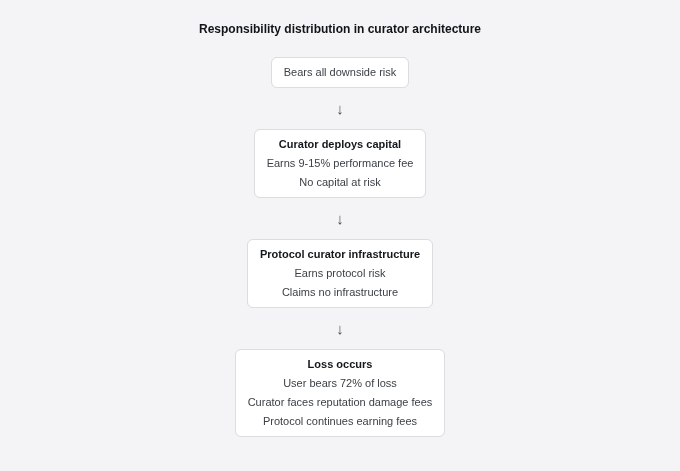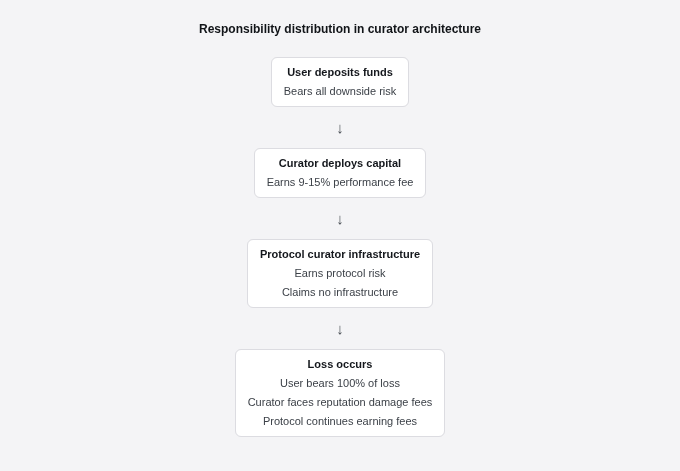--- a/index.html
+++ b/index.html
@@ -53,41 +53,41 @@
   }
 </style>
 </head>
 <body>
 
 <main class="diagram">
 
   <h1 class="diagram-title">Responsibility distribution in curator architecture</h1>
 
   <section class="flow-box">
-    <div class="box-heading">User deposits funds</div>
     <div class="box-line">Bears all downside risk</div>
   </section>
 
   <div class="down-arrow">↓</div>
 
   <section class="flow-box">
     <div class="box-heading">Curator deploys capital</div>
     <div class="box-line">Earns 9-15% performance fee</div>
+    <div class="box-line">No capital at risk</div>
   </section>
 
   <div class="down-arrow">↓</div>
 
   <section class="flow-box">
     <div class="box-heading">Protocol curator infrastructure</div>
     <div class="box-line">Earns protocol risk</div>
     <div class="box-line">Claims no infrastructure</div>
   </section>
 
   <div class="down-arrow">↓</div>
 
   <section class="flow-box">
     <div class="box-heading">Loss occurs</div>
-    <div class="box-line">User bears 100% of loss</div>
+    <div class="box-line">User bears 72% of loss</div>
     <div class="box-line">Curator faces reputation damage fees</div>
     <div class="box-line">Protocol continues earning fees</div>
   </section>
 
 </main>
 
 </body></html>

